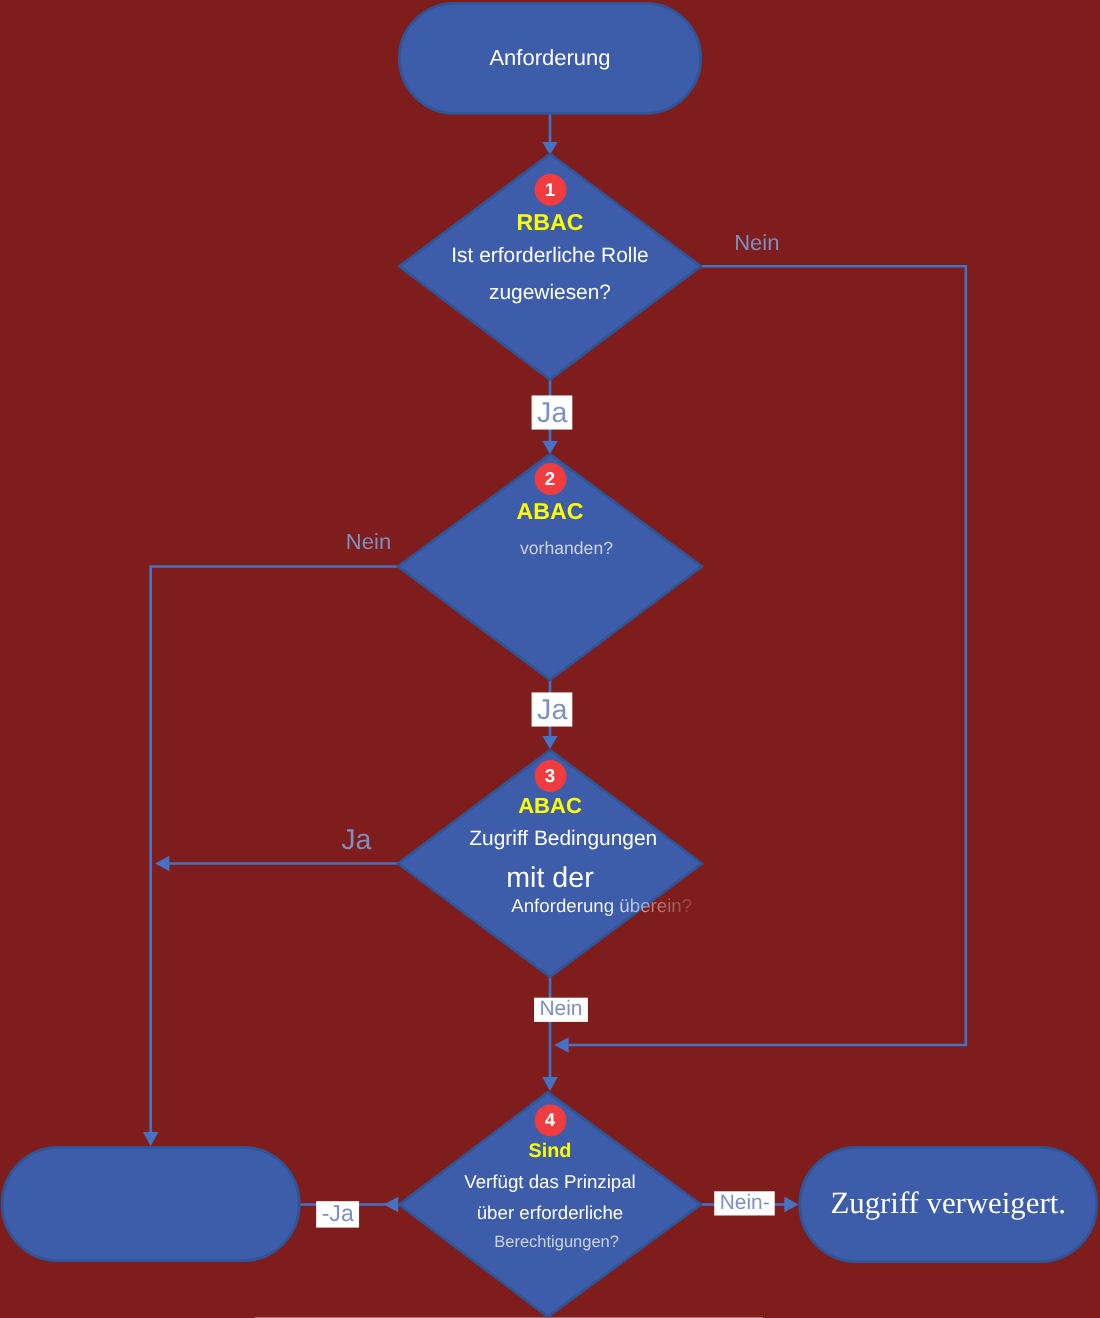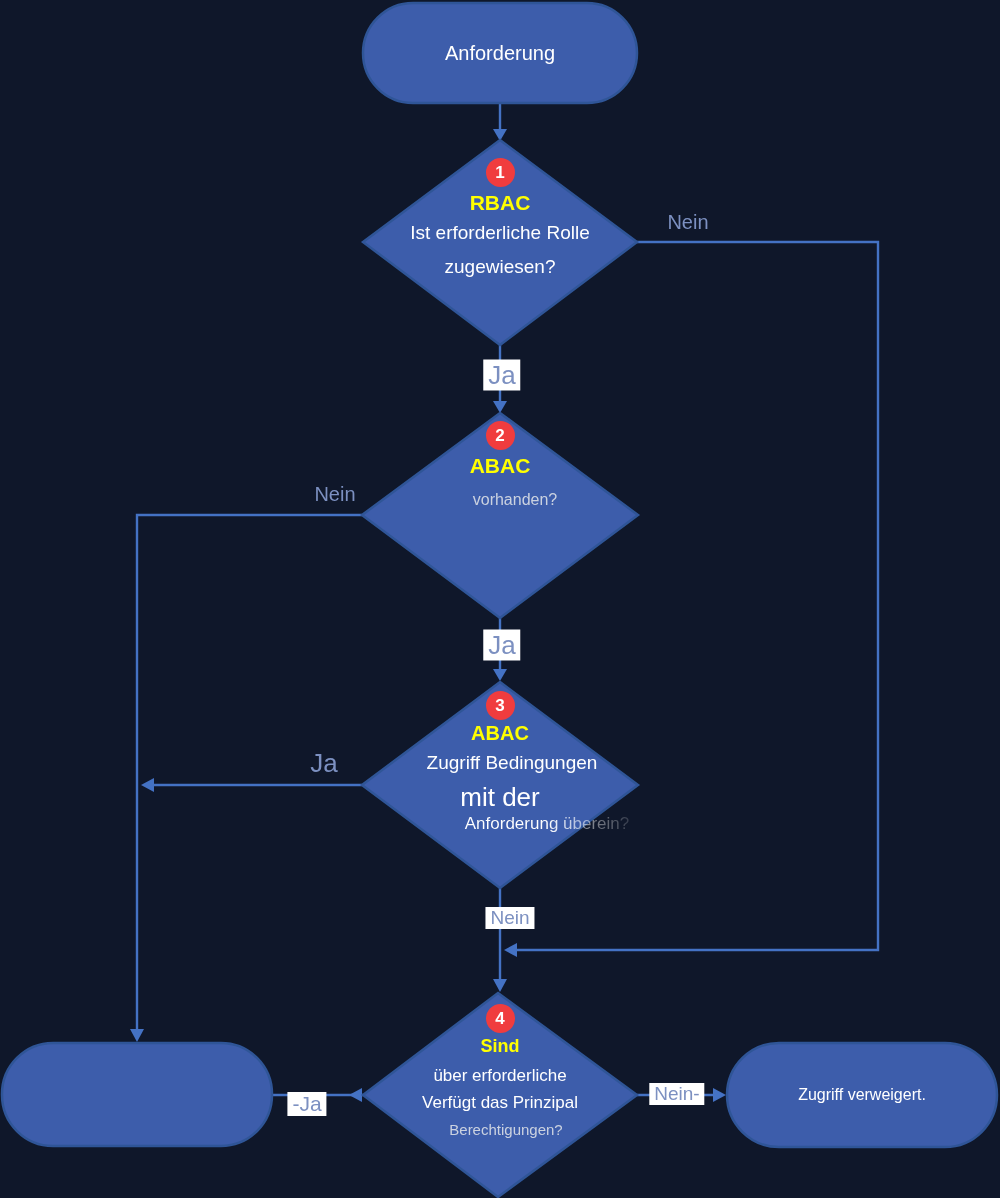--- a/index.html
+++ b/index.html
@@ -6,21 +6,21 @@
     --shape-fill:#3d5dab;
     --shape-stroke:#2f5597;
     --connector:#4472c4;
     --label:#7c90c1;
     --badge:#f03c3e;
     --tag:#ffff00;
     --muted:#cbd2e0;
   }
   html,body{margin:0;padding:0;background:#fff;}
   #stage{
-    position:relative;width:1000px;height:1198px;background:#0f172a;overflow:hidden;
+    position:relative;width:1000px;height:1198px;background:#7f1d1d;overflow:hidden;
     font-family:"Liberation Sans", sans-serif;
   }
   #wires{position:absolute;left:0;top:0;}
   .edge{stroke:var(--connector);stroke-width:2.4;fill:none;}
   .arrow{fill:var(--connector);stroke:none;}
   .shape{fill:var(--shape-fill);stroke:var(--shape-stroke);stroke-width:2.5;}
   .node-text{
     position:absolute;display:flex;align-items:center;justify-content:center;
     color:#fff;text-align:center;z-index:3;
   }
@@ -108,26 +108,26 @@
     <div class="badge">3</div>
     <div class="tag" style="font-size:20px;margin-top:2px;">ABAC</div>
     <div style="font-size:19px;margin-top:7px;transform:translateX(12px);" class="nowrap">Zugriff Bedingungen</div>
     <div style="font-size:26px;margin-top:9px;text-align:center;" class="nowrap">mit der</div>
     <div class="fade-line nowrap" style="font-size:17px;margin-top:1px;transform:translateX(47px);">Anforderung überein?</div>
   </div>
 
   <div class="dblock" style="left:363px;top:1004px;width:274px;">
     <div class="badge">4</div>
     <div class="tag" style="font-size:18px;margin-top:3px;">Sind</div>
+    <div style="font-size:17px;margin-top:8px;" class="nowrap">Verfügt das Prinzipal</div>
     <div style="font-size:17px;margin-top:9px;" class="nowrap">über erforderliche</div>
-    <div style="font-size:17px;margin-top:8px;" class="nowrap">Verfügt das Prinzipal</div>
     <div class="muted nowrap" style="font-size:15px;margin-top:8px;transform:translateX(6px);">Berechtigungen?</div>
   </div>
 
-  <div class="node-text" style="left:727px;top:1043px;width:270px;height:104px;font-size:16px;">Zugriff verweigert.</div>
+  <div class="node-text" style="left:727px;top:1043px;width:270px;height:104px;font-size:28px;font-family:Liberation Serif, serif;">Zugriff verweigert.</div>
 
   <div class="lbl" style="left:688px;top:222px;font-size:20px;">Nein</div>
   <div class="lbl bg" style="left:502px;top:375px;font-size:26px;">Ja</div>
   <div class="lbl" style="left:335px;top:494px;font-size:20px;">Nein</div>
   <div class="lbl bg" style="left:502px;top:645px;font-size:26px;">Ja</div>
   <div class="lbl" style="left:324px;top:763px;font-size:26px;">Ja</div>
   <div class="lbl bg" style="left:510px;top:918px;font-size:19px;">Nein</div>
   <div class="lbl bg" style="left:307px;top:1104px;font-size:21px;">-Ja</div>
   <div class="lbl bg" style="left:677px;top:1094px;font-size:19px;">Nein-</div>
 

